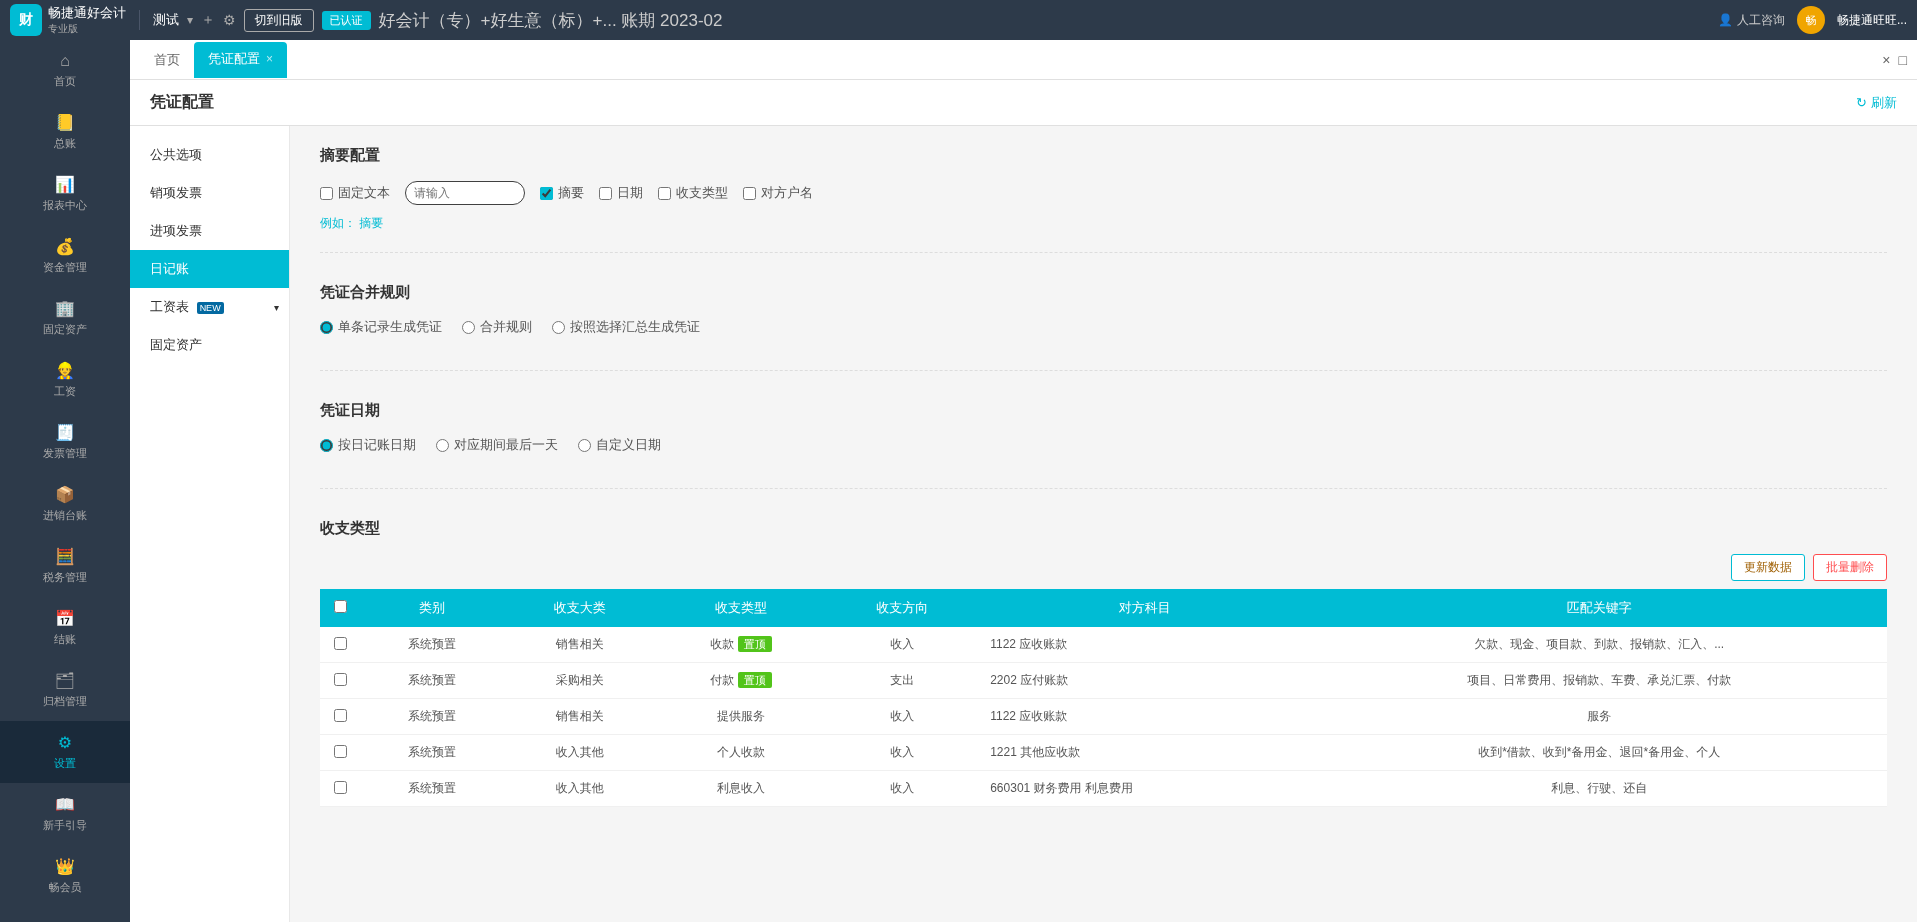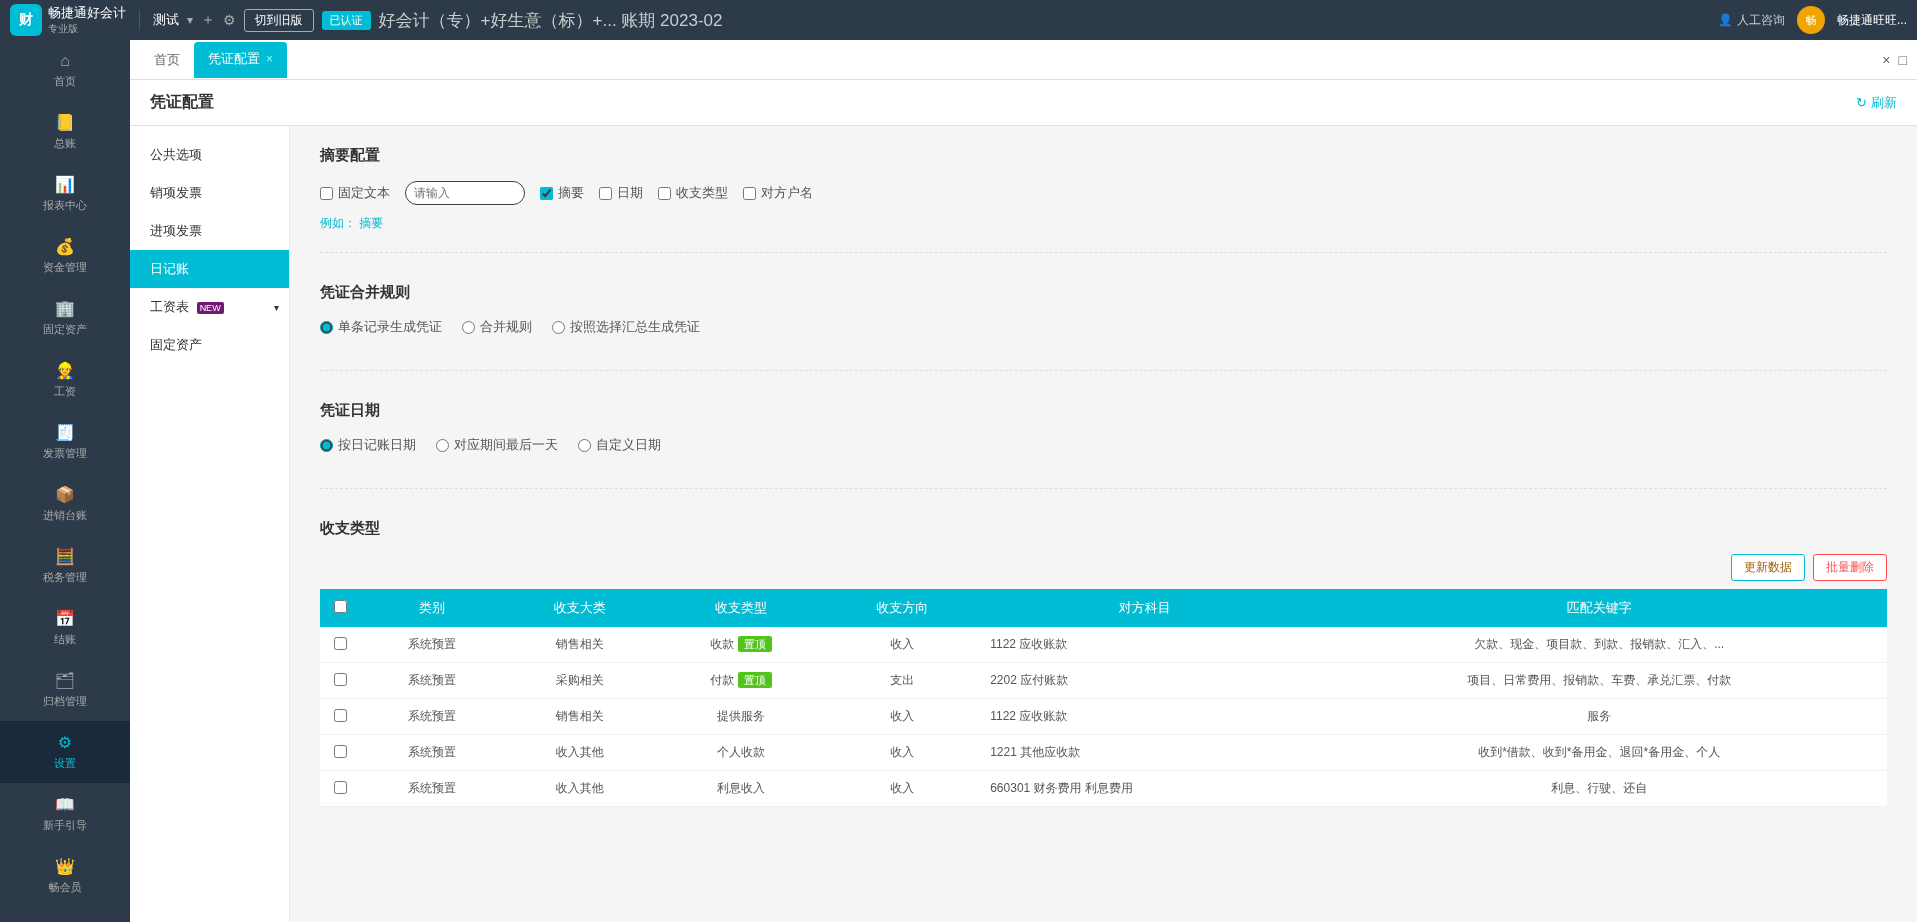--- a/index.html
+++ b/index.html
@@ -45,21 +45,21 @@
     .page-header { background: #fff; padding: 12px 20px; display: flex; align-items: center; justify-content: space-between; border-bottom: 1px solid #e0e0e0; }
     .page-title { font-size: 16px; font-weight: bold; color: #333; }
     .refresh-btn { color: #00bcd4; font-size: 13px; cursor: pointer; display: flex; align-items: center; gap: 4px; }
 
     .config-wrapper { display: flex; background: #f5f5f5; min-height: calc(922px - 40px - 40px - 45px); }
 
     
     .left-nav { width: 160px; background: #fff; border-right: 1px solid #e8e8e8; padding-top: 10px; flex-shrink: 0; }
     .left-nav-item { padding: 10px 20px; font-size: 13px; color: #333; cursor: pointer; position: relative; }
     .left-nav-item.active { background: #00bcd4; color: #fff; }
-    .left-nav-item .new-badge { background: #701a75; color: #fff; font-size: 9px; padding: 1px 3px; border-radius: 2px; margin-left: 4px; }
+    .left-nav-item .new-badge { background: #0369a1; color: #fff; font-size: 9px; padding: 1px 3px; border-radius: 2px; margin-left: 4px; }
     .left-nav-item .chevron { position: absolute; right: 10px; top: 50%; transform: translateY(-50%); font-size: 10px; }
 
     
     .config-panel { flex: 1; padding: 20px 30px; overflow-y: auto; }
 
     .section { margin-bottom: 30px; padding-bottom: 20px; border-bottom: 1px dashed #ddd; }
     .section:last-child { border-bottom: none; }
     .section-title { font-size: 15px; font-weight: bold; color: #333; margin-bottom: 16px; }
 
     .radio-group { display: flex; align-items: center; gap: 20px; margin-bottom: 14px; }

